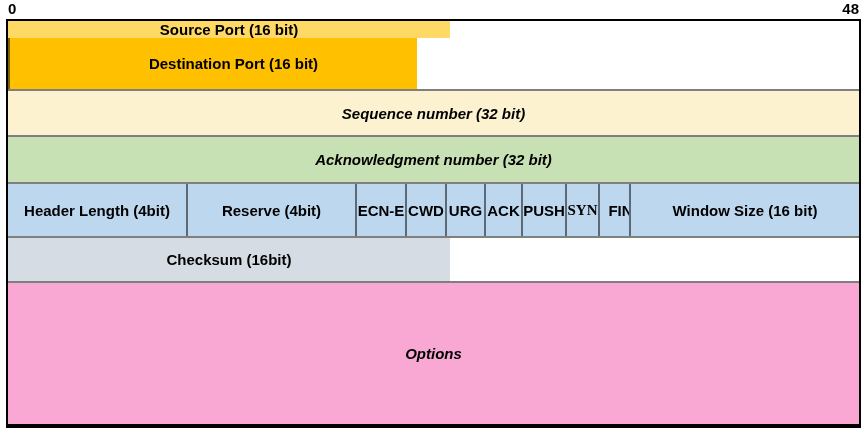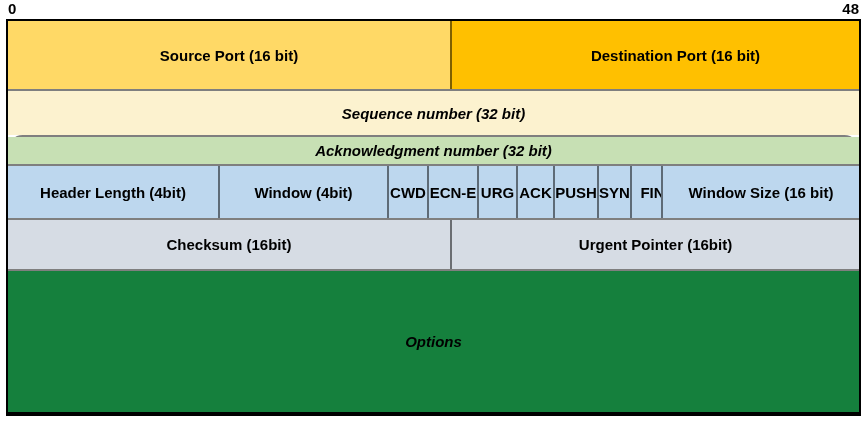--- a/index.html
+++ b/index.html
@@ -50,48 +50,48 @@
     box-sizing: border-box;
     font-size: 15px;
     white-space: nowrap;
     overflow: hidden;
     flex: 0 0 auto;
   }
   .cell + .cell { border-left: 2px solid rgba(0,0,0,0.5); }
   .cell.grow { flex: 1 1 auto; }
 
   
-  .r-ports   { height: 68px; }
+  .r-ports   { height: 68px; flex-direction: column; }
   .r-seq     { height: 46px; }
-  .r-ack     { height: 29px; border-radius: 20px; }
+  .r-ack     { height: 47px; }
   .r-flags   { height: 54px; }
-  .r-check   { height: 51px; }
+  .r-check   { height: 45px; }
   .r-options { height: 143px; }
 
   
   .bg-srcport  { background: #FFD966; }
   .bg-dstport  { background: #FFC000; padding-left: 40px; }
   .bg-seq      { background: #FCF2CF; }
   .bg-ack      { background: #C7E0B4; }
   .bg-flags    { background: #BDD7EE; }
   .bg-check    { background: #D6DCE4; }
-  .bg-options  { background: #15803d; }
+  .bg-options  { background: #f9a8d4; }
 
   
   .w-half-l  { width: 442px; }
   .w-half-r  { width: 409px; }
-  .w-hlen    { width: 210px; }
+  .w-hlen    { width: 178px; }
   .w-resv    { width: 169px; }
   .w-cwd     { width: 40px; }
   .w-ecne    { width: 50px; }
   .w-urg     { width: 39px; }
   .w-ackf    { width: 37px; }
   .w-push    { width: 44px; }
   .w-rst     { width: 36px; }
-  .w-syn     { width: 33px; }
+  .w-syn     { width: 33px; font-family: Liberation Serif, serif; }
   .w-fin     { width: 31px; padding-left: 12px; }
   .w-wins    { width: 191px; }
   .w-full    { width: 851px; font-style: italic; }
 </style>
 </head>
 <body>
 
 <div class="canvas">
 
   <div class="ruler">
@@ -109,34 +109,33 @@
     <div class="row r-seq">
       <div class="cell bg-seq w-full grow">Sequence number (32 bit)</div>
     </div>
 
     <div class="row r-ack">
       <div class="cell bg-ack w-full grow">Acknowledgment number (32 bit)</div>
     </div>
 
     <div class="row r-flags">
       <div class="cell bg-flags w-hlen">Header Length (4bit)</div>
-      <div class="cell bg-flags w-resv">Window (4bit)</div>
+      <div class="cell bg-flags w-resv">Reserve (4bit)</div>
+      <div class="cell bg-flags w-ecne">ECN-E</div>
       <div class="cell bg-flags w-cwd">CWD</div>
-      <div class="cell bg-flags w-ecne">ECN-E</div>
       <div class="cell bg-flags w-urg">URG</div>
       <div class="cell bg-flags w-ackf">ACK</div>
       <div class="cell bg-flags w-push">PUSH</div>
       <div class="cell bg-flags w-syn">SYN</div>
       <div class="cell bg-flags w-fin">FIN</div>
       <div class="cell bg-flags w-wins grow">Window Size (16 bit)</div>
     </div>
 
     <div class="row r-check">
       <div class="cell bg-check w-half-l">Checksum (16bit)</div>
-      <div class="cell bg-check w-half-r grow">Urgent Pointer (16bit)</div>
     </div>
 
     <div class="row r-options">
       <div class="cell bg-options w-full grow">Options</div>
     </div>
 
   </div>
 </div>
 
 </body></html>

